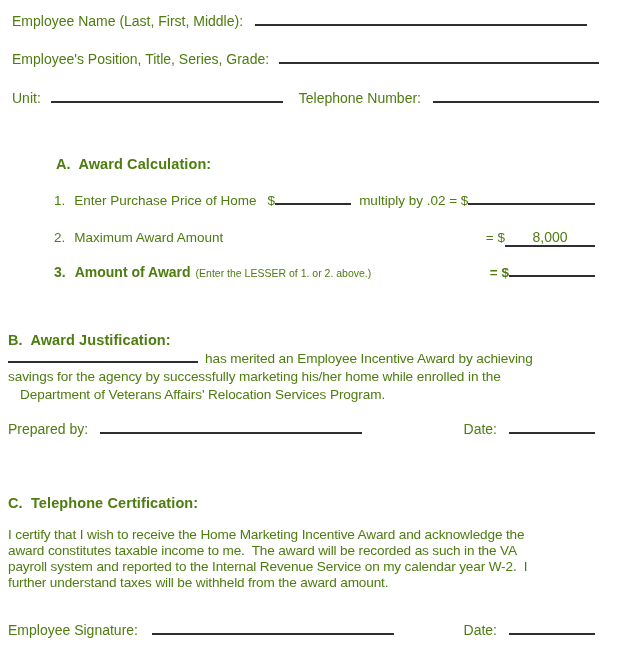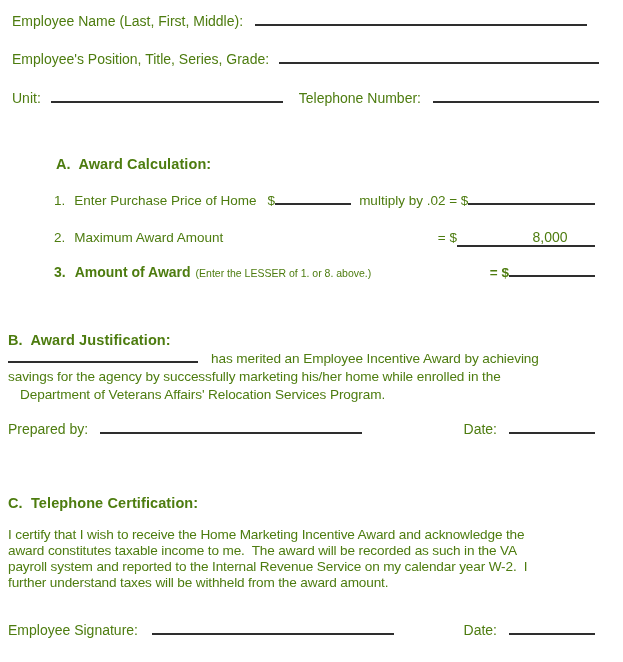--- a/index.html
+++ b/index.html
@@ -63,39 +63,39 @@
     <span class="blank" style="width:76px;"></span>
     <span class="small-lbl" style="margin-left:8px;">multiply by .02 = $</span>
     <span class="blank grow"></span>
   </div>
 
   <div class="row" style="top:229px;left:54px;right:28px;">
     <span class="num">2.</span>
     <span class="small-lbl">Maximum Award Amount</span>
     <span class="sp"></span>
     <span class="small-lbl">= $</span>
-    <span class="blank value" style="width:90px;padding-left:48px;">8,000</span>
+    <span class="blank value" style="width:90px;">8,000</span>
   </div>
 
   <div class="row" style="top:264px;left:54px;right:28px;">
     <span class="num-b">3.</span>
     <span class="lbl bold">Amount of Award</span>
-    <span class="note">(Enter the LESSER of 1. or 8. above.)</span>
+    <span class="note">(Enter the LESSER of 1. or 2. above.)</span>
     <span class="sp"></span>
     <span class="small-lbl bold">= $</span>
     <span class="blank" style="width:86px;"></span>
   </div>
 
   <div class="row" style="top:332px;left:8px;">
     <span class="heading">B.  Award Justification:</span>
   </div>
 
   <div class="row" style="top:350px;left:8px;right:12px;">
     <span class="blank" style="width:190px;"></span>
-    <span class="para-line" style="margin-left:13px;">has merited an Employee Incentive Award by achieving</span>
+    <span class="para-line" style="margin-left:7px;">has merited an Employee Incentive Award by achieving</span>
   </div>
   <div class="row" style="top:368px;left:8px;">
     <span class="para-line">savings for the agency by successfully marketing his/her home while enrolled in the</span>
   </div>
   <div class="row" style="top:386px;left:0;margin-left:20px;">
     <span class="para-line">Department of Veterans Affairs' Relocation Services Program.</span>
   </div>
 
   <div class="row" style="top:421px;left:8px;right:28px;">
     <span class="lbl">Prepared by:</span>

